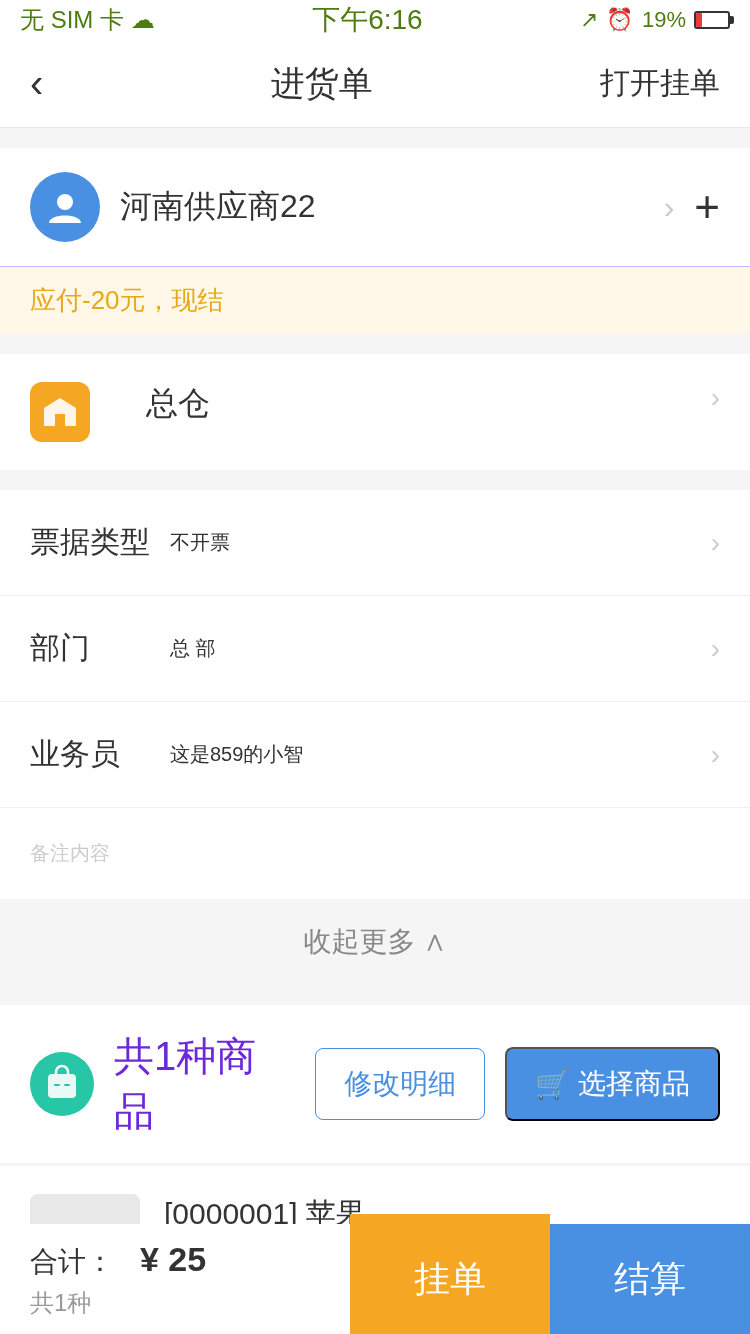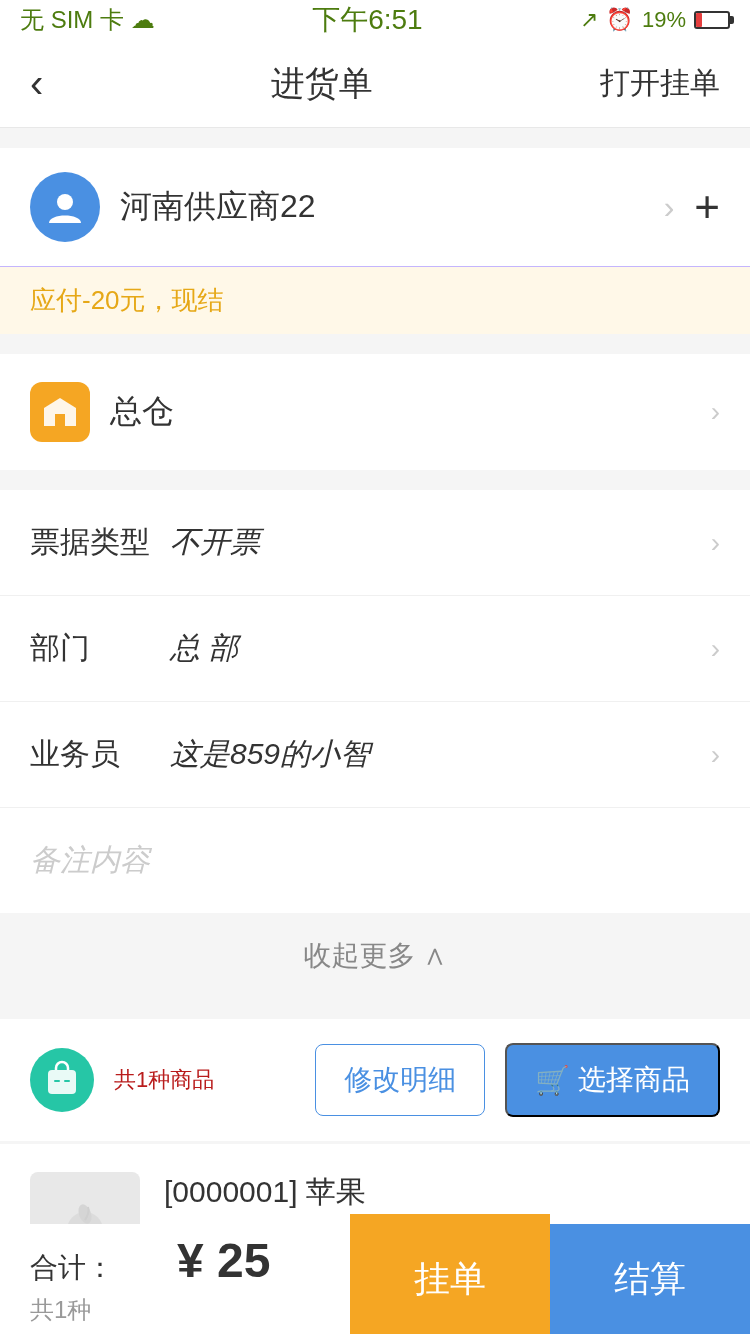--- a/index.html
+++ b/index.html
@@ -104,23 +104,24 @@
     .notice-bar {
       background: #fff8e8;
       padding: 16px 30px;
       font-size: 26px;
       color: #e6a817;
     }
 
     
     .warehouse-row {
       display: flex;
-      align-items: center;
+      align-items: flex-start;
       padding: 28px 30px;
       background: #fff;
+      gap: 36px;
     }
     .warehouse-icon {
       width: 60px;
       height: 60px;
       border-radius: 12px;
       background: #f5a623;
       display: flex;
       align-items: center;
       justify-content: center;
       margin-right: 20px;
@@ -149,23 +150,22 @@
       min-height: 90px;
     }
     .form-label {
       font-size: 30px;
       color: #333;
       width: 140px;
       flex-shrink: 0;
     }
     .form-value {
       flex: 1;
-      font-size: 30px;
-      color: #333;
-      font-style: italic;
+      font-size: 20px;
+      color: #333;
     }
     .form-placeholder {
       color: #ccc;
     }
     .form-row:last-child {
       border-bottom: none;
     }
 
     
     .collapse-btn {
@@ -193,22 +193,22 @@
       height: 64px;
       border-radius: 50%;
       background: #26c6a6;
       display: flex;
       align-items: center;
       justify-content: center;
       flex-shrink: 0;
     }
     .product-count {
       flex: 1;
-      font-size: 22px;
-      color: #b91c1c;
+      font-size: 40px;
+      color: #6d28d9;
     }
     .btn-outline {
       border: 1px solid #4a90e2;
       color: #4a90e2;
       background: #fff;
       padding: 16px 28px;
       border-radius: 8px;
       font-size: 28px;
       cursor: pointer;
     }
@@ -279,24 +279,23 @@
       padding: 0 30px;
     }
     .footer-total-row {
       font-size: 28px;
       color: #333;
       display: flex;
       align-items: baseline;
       gap: 26px;
     }
     .footer-total-amount {
-      font-size: 48px;
+      font-size: 34px;
       font-weight: bold;
       color: #333;
-      margin-left: 37px;
     }
     .footer-total-sub {
       font-size: 24px;
       color: #999;
       margin-top: 6px;
     }
     .footer-btn-pending {
       width: 200px;
       height: 130px;
       background: #f5a623;
@@ -322,21 +321,21 @@
     
     .bottom-spacer { height: 110px; }
   </style>
 </head>
 <body>
 
 <div class="status-bar">
   <div class="status-left">
     <span>无 SIM 卡 ☁</span>
   </div>
-  <div class="status-center">下午6:51</div>
+  <div class="status-center">下午6:16</div>
   <div class="status-right">
     <span>↗</span>
     <span>⏰</span>
     <span>19%</span>
     <span style="display:inline-block;width:36px;height:18px;border:2px solid #333;border-radius:3px;position:relative;">
       <span style="display:block;width:20%;height:100%;background:#e53e3e;border-radius:1px;"></span>
       <span style="position:absolute;right:-6px;top:3px;width:4px;height:8px;background:#333;border-radius:0 2px 2px 0;"></span>
     </span>
   </div>
 </div>

